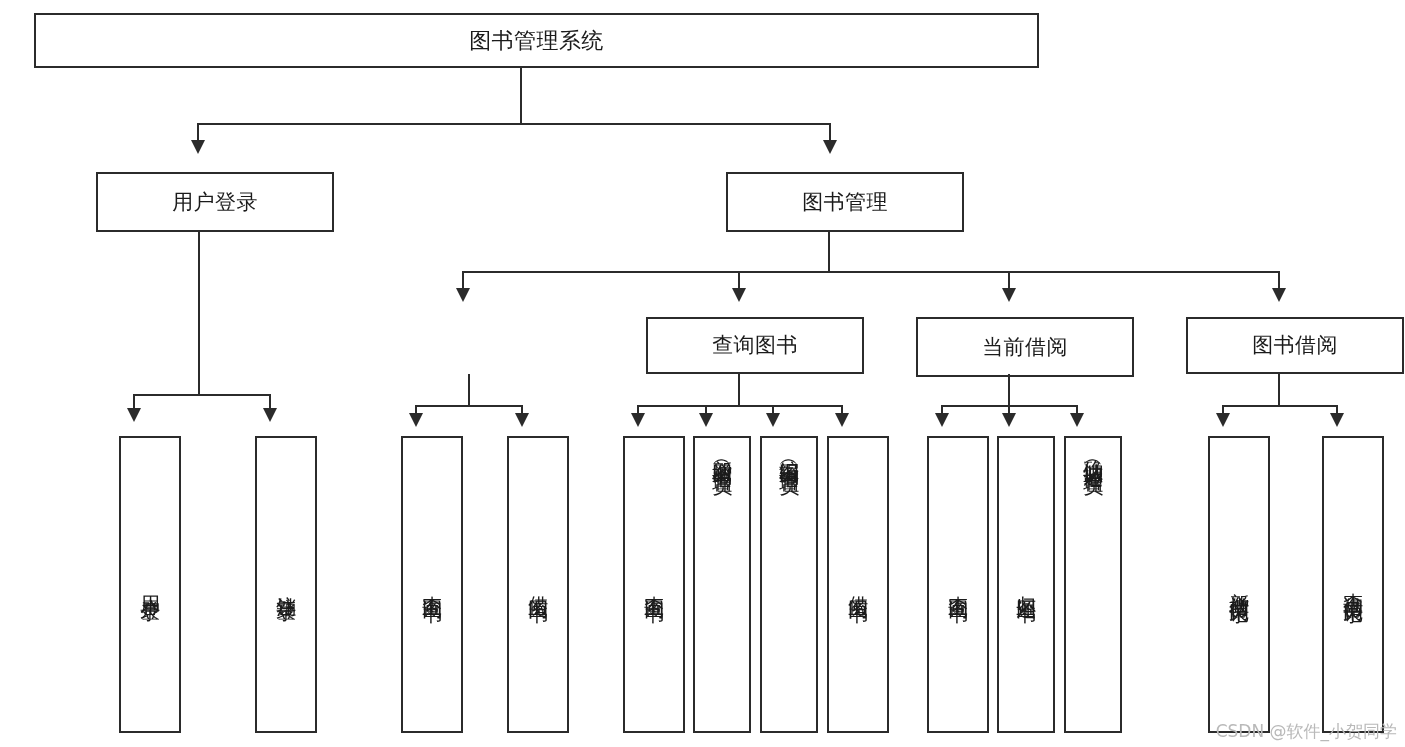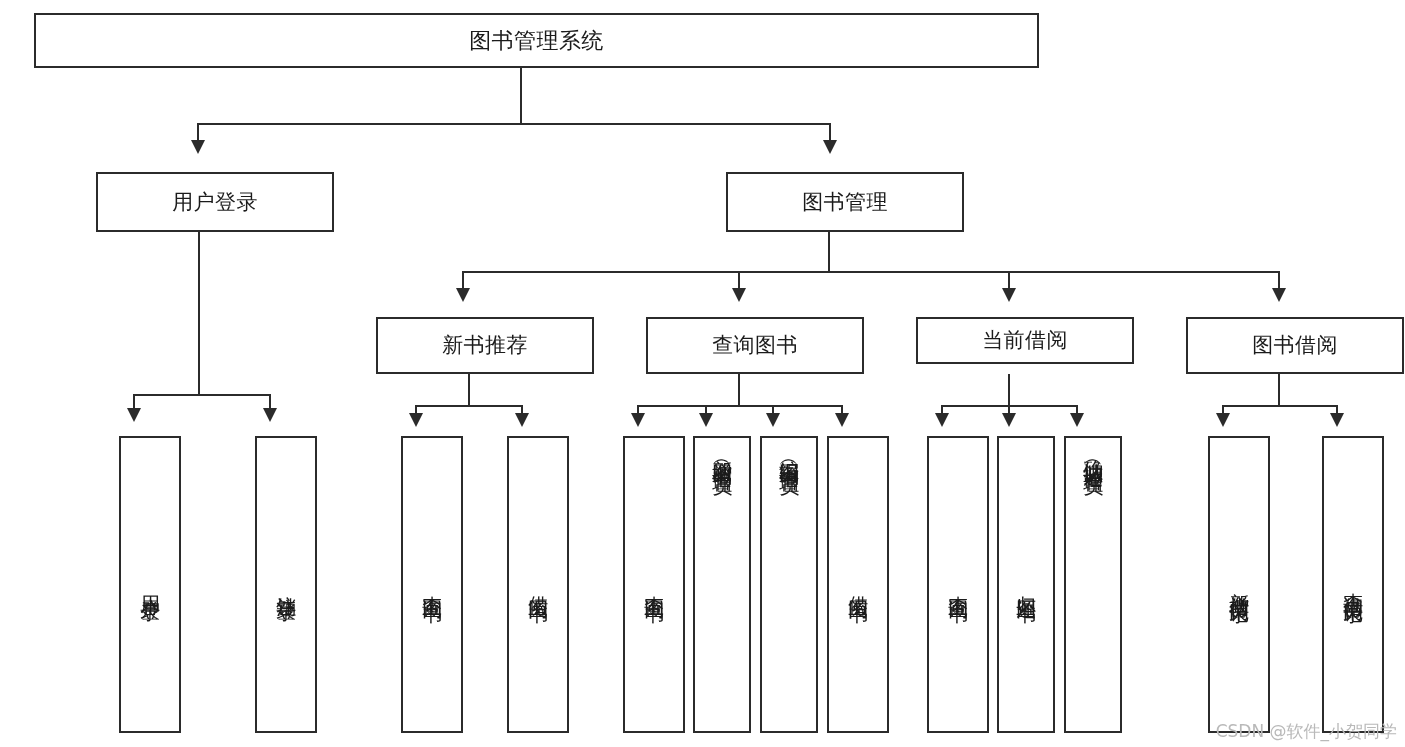--- a/index.html
+++ b/index.html
@@ -122,27 +122,24 @@
   <div class="ln h" style="left:462px;top:271px;width:818px;height:2px;"></div>
   <div class="ln v" style="left:462px;top:271px;width:2px;height:20px;"></div>
   <div class="arrow" style="left:456px;top:288px;"></div>
   <div class="ln v" style="left:738px;top:271px;width:2px;height:20px;"></div>
   <div class="arrow" style="left:732px;top:288px;"></div>
   <div class="ln v" style="left:1008px;top:271px;width:2px;height:20px;"></div>
   <div class="arrow" style="left:1002px;top:288px;"></div>
   <div class="ln v" style="left:1278px;top:271px;width:2px;height:20px;"></div>
   <div class="arrow" style="left:1272px;top:288px;"></div>
 
-  <div class="node h lvl2" style="left:360px;top:317px;width:218px;height:57px;">
-    <span class="label">新书推荐</span>
-  </div>
   <div class="node h lvl2" style="left:630px;top:317px;width:218px;height:57px;">
     <span class="label">查询图书</span>
   </div>
-  <div class="node h lvl2" style="left:900px;top:317px;width:218px;height:47px;">
+  <div class="node h lvl2" style="left:900px;top:317px;width:218px;height:60px;">
     <span class="label">当前借阅</span>
   </div>
   <div class="node h lvl2" style="left:1170px;top:317px;width:218px;height:57px;">
     <span class="label">图书借阅</span>
   </div>
 
   <div class="ln v" style="left:468px;top:374px;width:2px;height:32px;"></div>
   <div class="ln h" style="left:415px;top:405px;width:108px;height:2px;"></div>
   <div class="ln v" style="left:415px;top:405px;width:2px;height:10px;"></div>
   <div class="arrow" style="left:409px;top:413px;"></div>

